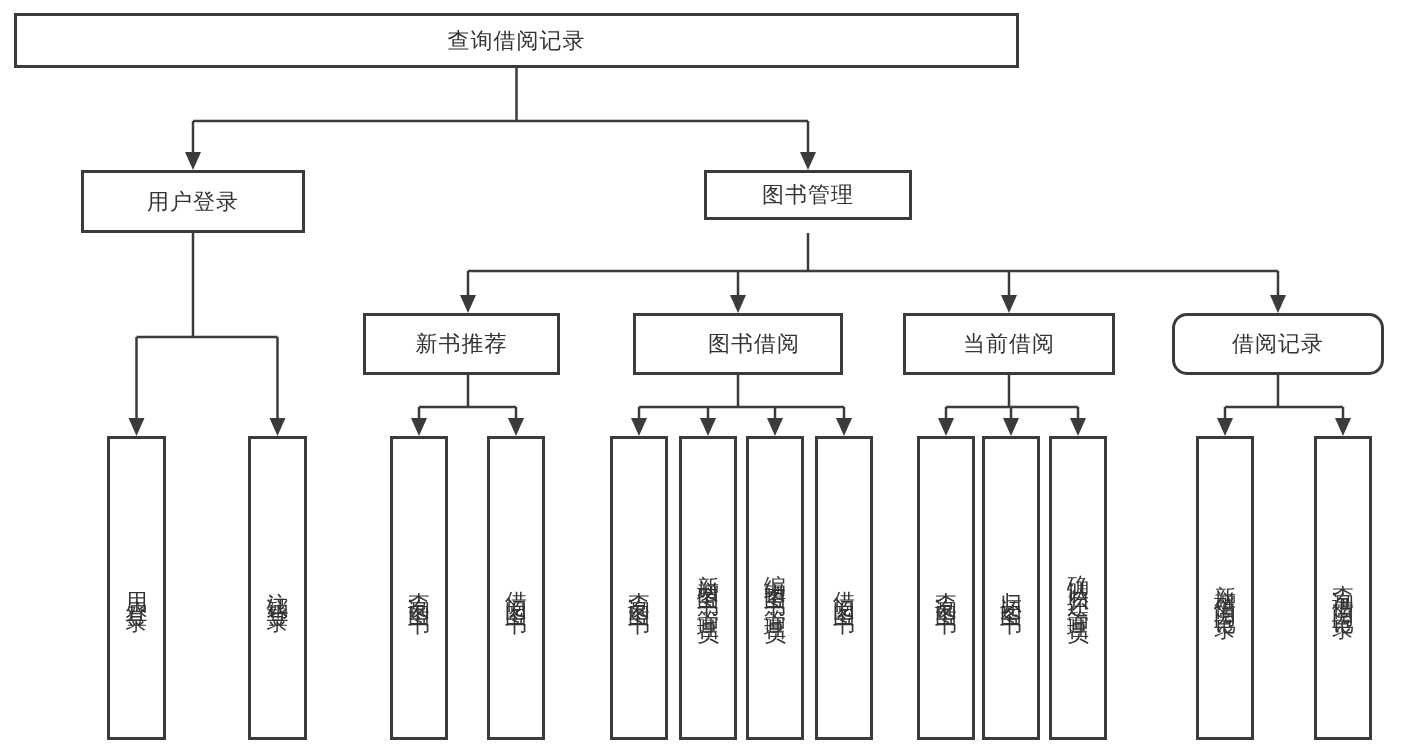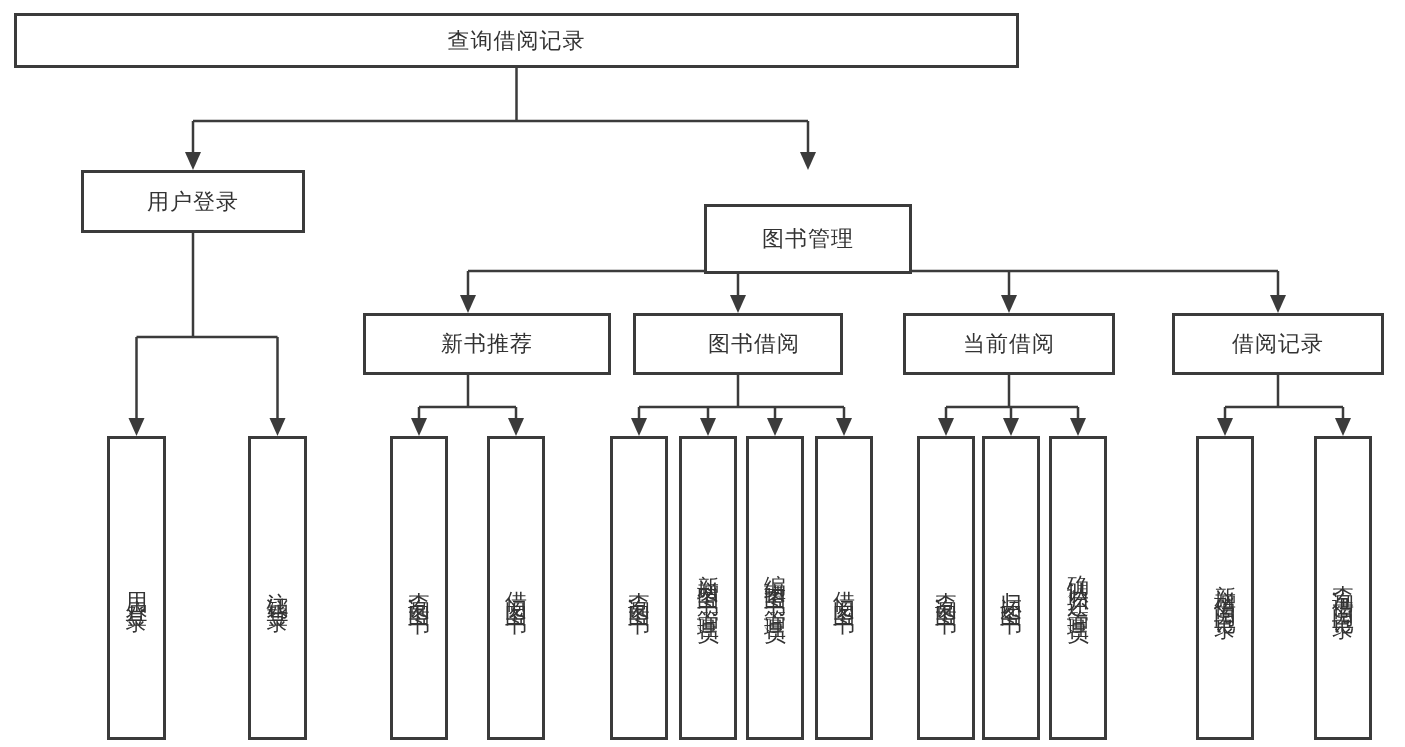--- a/index.html
+++ b/index.html
@@ -132,34 +132,34 @@
     </g>
   </svg>
 
   <div class="node hnode" style="left:14px; top:13px; width:1005px; height:55px;">
     <span>查询借阅记录</span>
   </div>
 
   <div class="node hnode" style="left:81px; top:170px; width:224px; height:63px;">
     <span>用户登录</span>
   </div>
-  <div class="node hnode" style="left:704px; top:170px; width:208px; height:70px;margin-top:34px;">
+  <div class="node hnode" style="left:704px; top:170px; width:208px; height:50px;">
     <span>图书管理</span>
   </div>
 
-  <div class="node hnode" style="left:363px; top:313px; width:248px; height:62px;justify-content:center;">
+  <div class="node hnode" style="left:363px; top:313px; width:197px; height:62px;justify-content:center;">
     <span>新书推荐</span>
   </div>
   <div class="node hnode" style="left:633px; top:313px; width:210px; height:62px;padding-left:32px;">
     <span>图书借阅</span>
   </div>
   <div class="node hnode" style="left:903px; top:313px; width:212px; height:62px;font-family:Liberation Mono, monospace;">
     <span>当前借阅</span>
   </div>
-  <div class="node hnode" style="left:1172px; top:313px; width:212px; height:62px;">
+  <div class="node hnode" style="left:1172px; top:313px; width:212px; height:62px;border-radius:15px;">
     <span>借阅记录</span>
   </div>
 
   <div class="node leaf" style="left:107px; width:59px;">
     <span class="vtext">用户登录</span>
   </div>
   <div class="node leaf" style="left:248px; width:59px;">
     <span class="vtext">注销登录</span>
   </div>
   <div class="node leaf" style="left:390px;">

